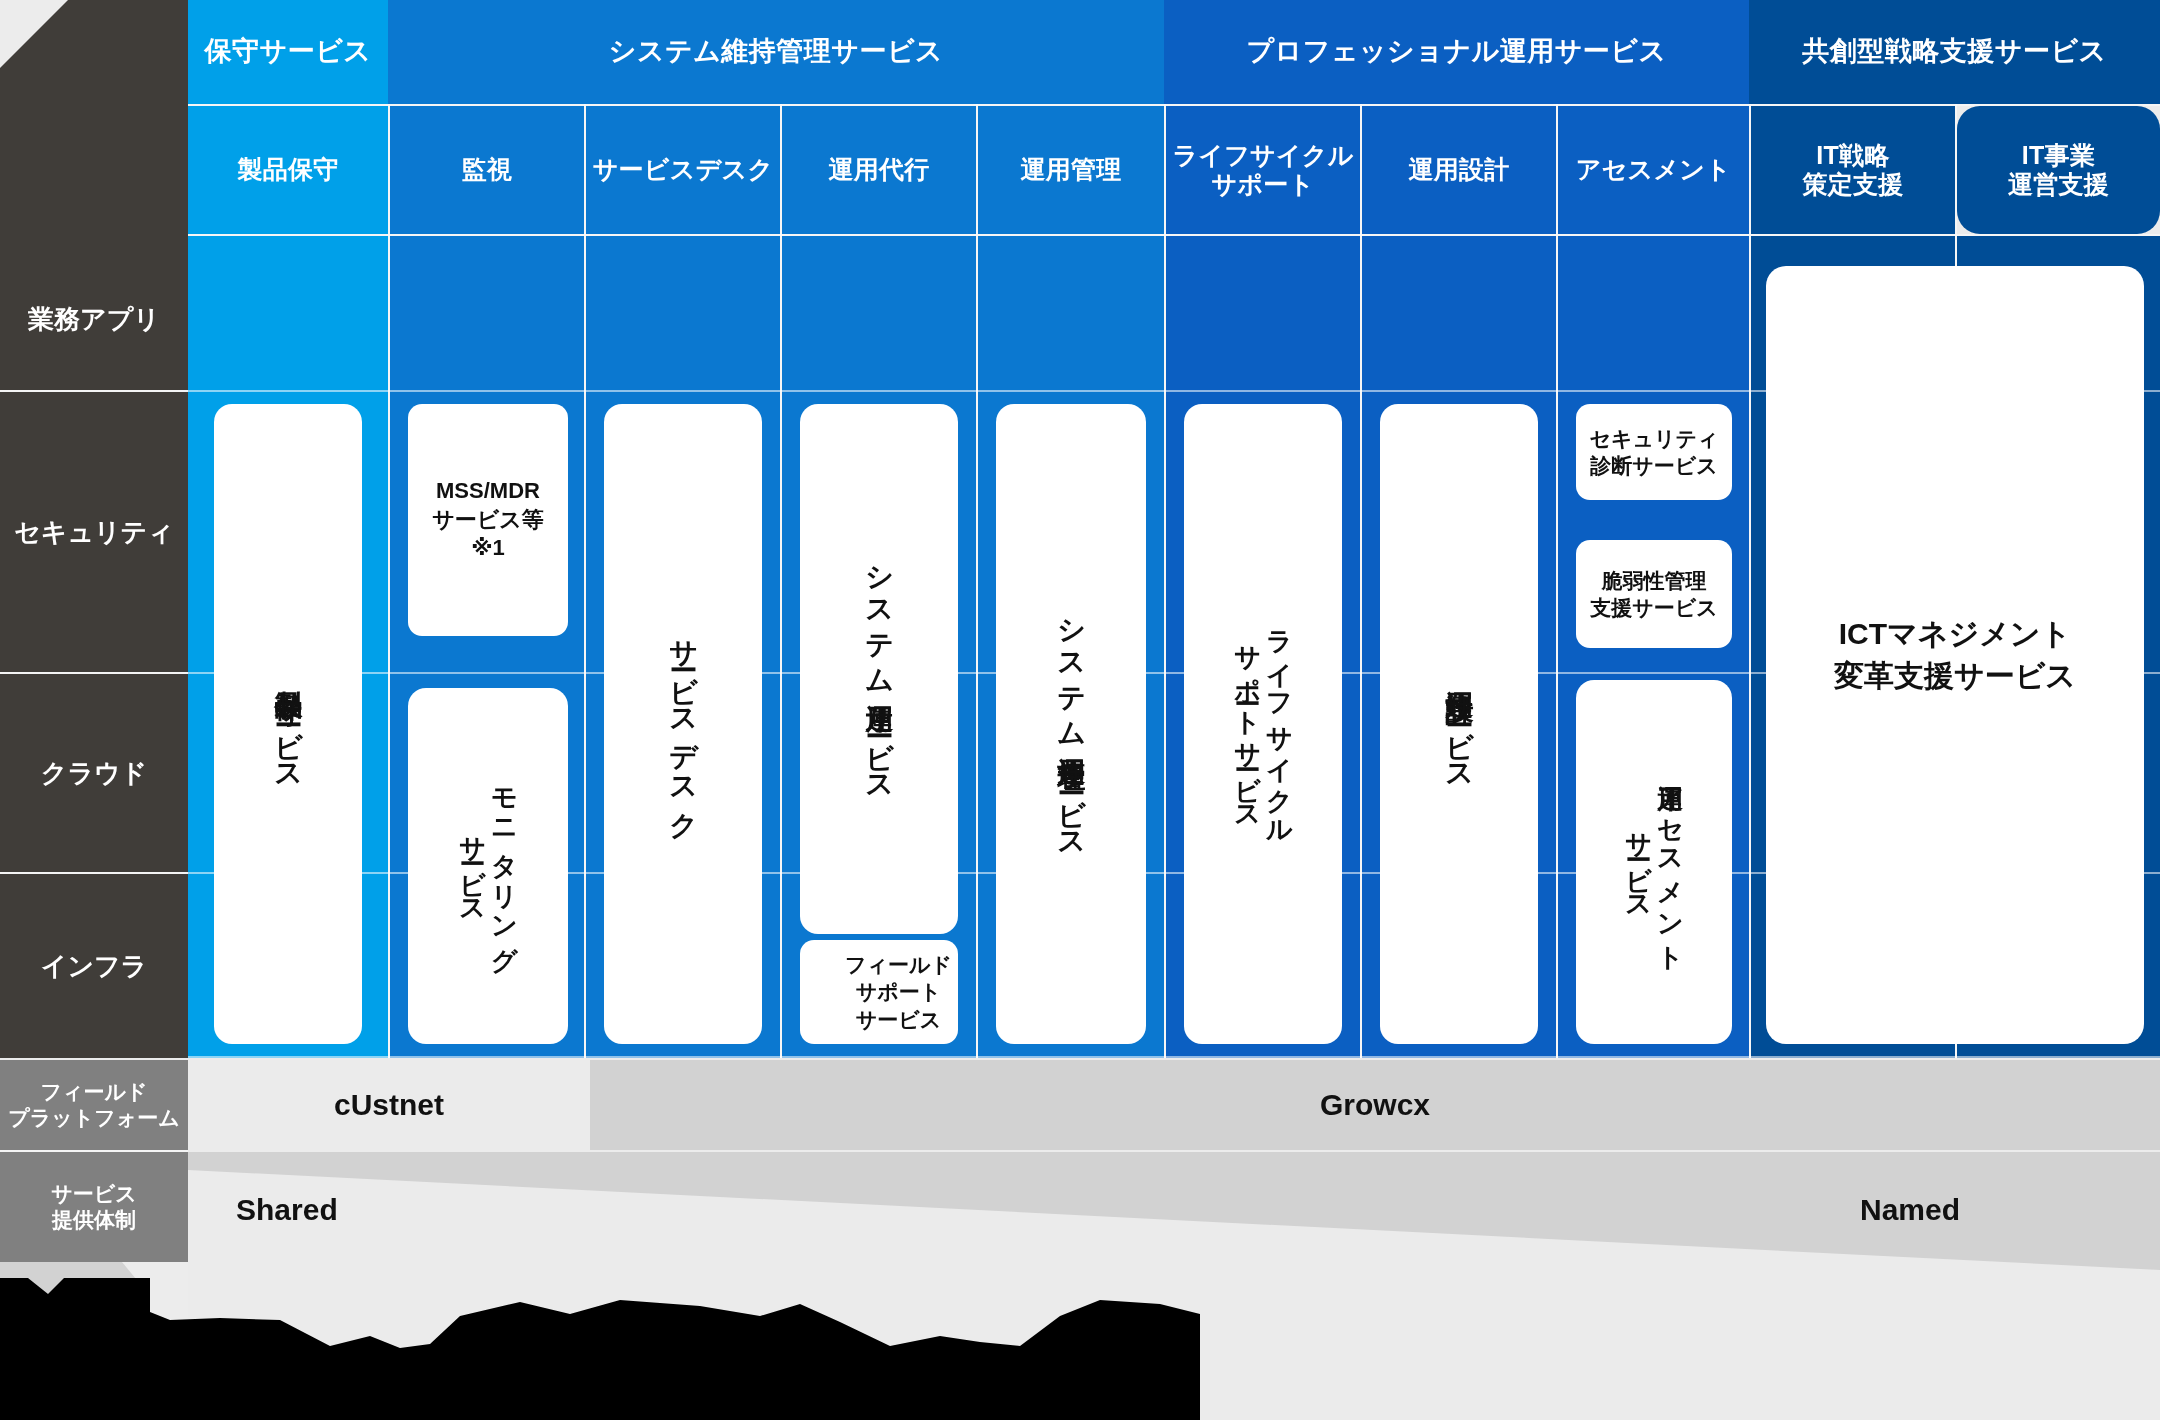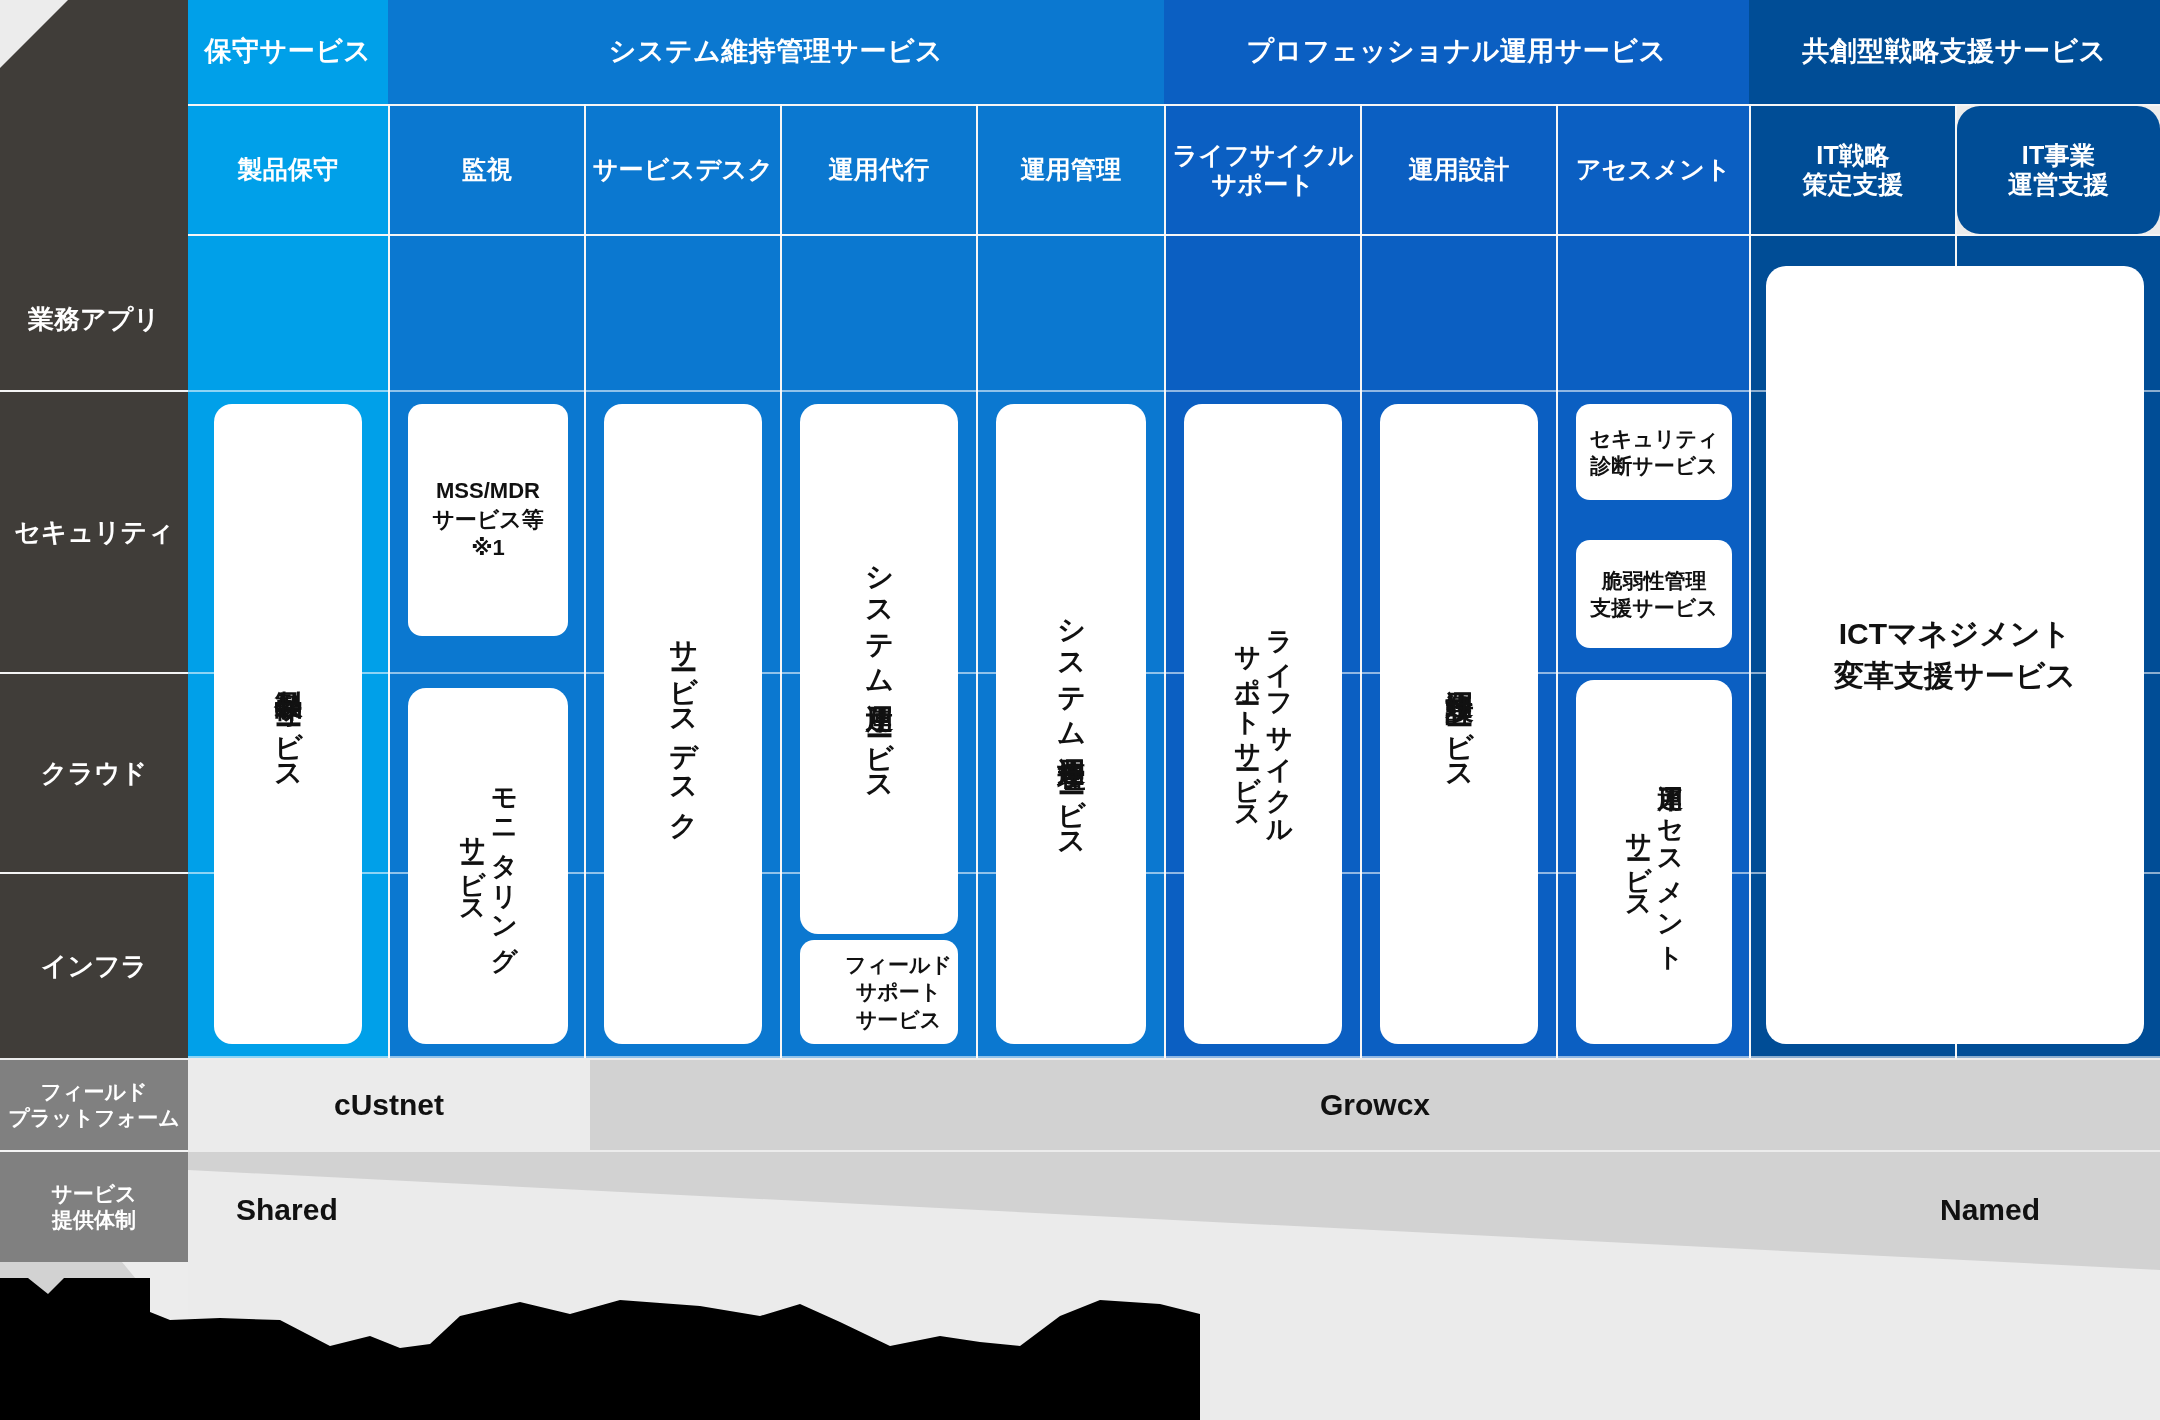--- a/index.html
+++ b/index.html
@@ -256,21 +256,21 @@
     <span>Growcx</span>
   </div>
 
   <div class="abs" style="left:188px; top:1152px; width:1972px; height:268px; background:#d2d2d2;"></div>
   <div class="abs" style="left:188px; top:1152px; width:1972px; height:268px; background:#ebebeb;
               clip-path: polygon(0 18px, 1972px 118px, 1972px 268px, 0 268px);"></div>
 
   <div class="band" style="left:236px; top:1180px; width:300px; height:60px;">
     <span>Shared</span>
   </div>
-  <div class="band" style="left:1860px; top:1180px; width:260px; height:60px; justify-content:center;">
+  <div class="band" style="left:1860px; top:1180px; width:260px; height:60px; justify-content:flex-start;">
     <span>Named</span>
   </div>
 
   <div class="abs" style="left:0; top:1262px; width:188px; height:158px; background:#d2d2d2;
               clip-path: polygon(0 0, 122px 0, 150px 34px, 150px 158px, 0 158px);"></div>
 
   <div class="redact" style="left:0; top:1278px; width:150px; height:142px;
               clip-path: polygon(0 0, 28px 0, 48px 16px, 64px 0, 150px 0, 150px 142px, 0 142px);"></div>
   <div class="redact" style="left:100px; top:1286px; width:1100px; height:134px;
               clip-path: polygon(

